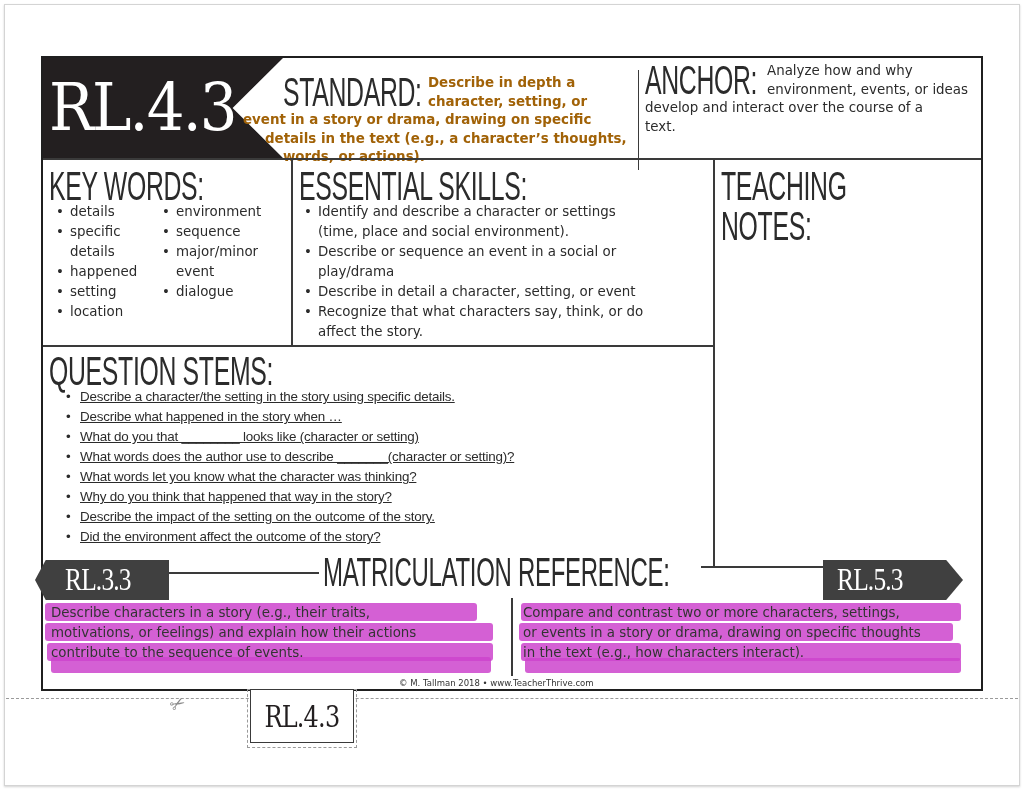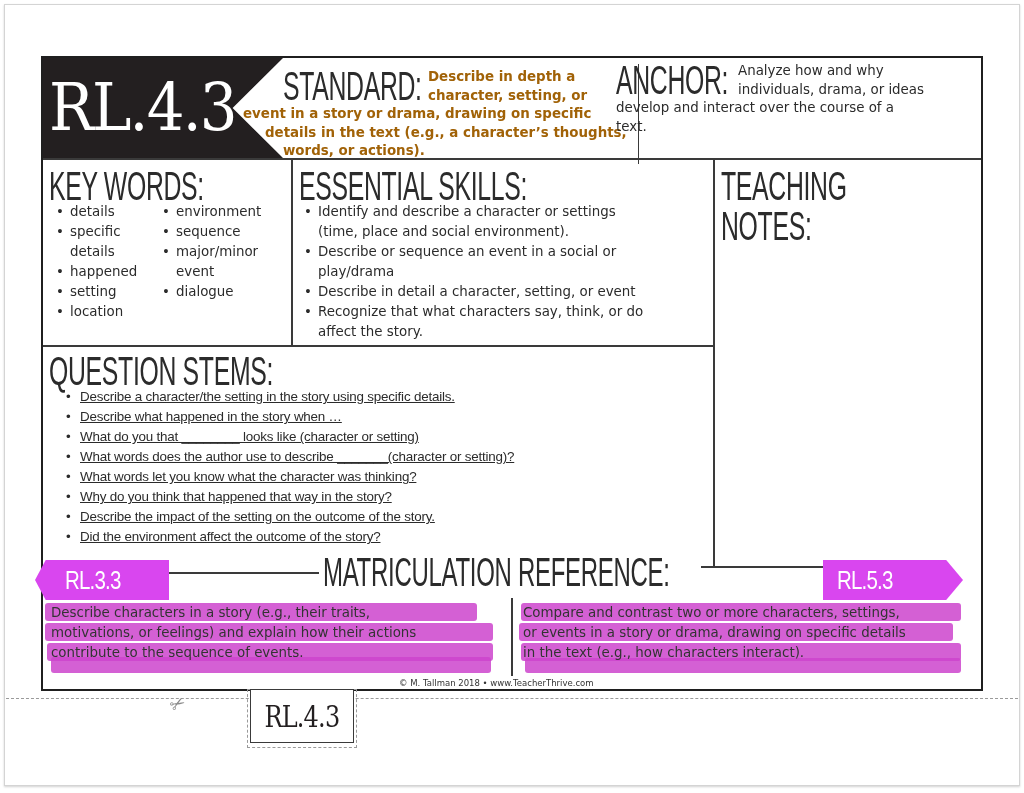--- a/index.html
+++ b/index.html
@@ -21,50 +21,50 @@
   
   .hdr-black {
     position: absolute; left: 0; top: 0; width: 240px; height: 100px; background: #231f20;
     clip-path: polygon(0 0, 100% 0, 79% 50%, 100% 100%, 0 100%);
   }
   .hdr-code {
     position: absolute; left: 6px; top: 4px; color: #ffffff;
     font-family: "DejaVu Serif", serif; font-size: 66px; line-height: 92px; letter-spacing: -2px;
     transform: scaleX(0.9); transform-origin: left top;
   }
-  .std-box { position: absolute; left: 200px; top: 6px; width: 396px; height: 100px; border-right: 1.5px solid #3a3a3a; }
+  .std-box { position: absolute; left: 200px; top: 12px; width: 396px; height: 100px; border-right: 1.5px solid #3a3a3a; }
   .std-title { position: absolute; left: 40px; top: 2px; font-size: 40px; line-height: 40px; transform: scaleX(0.62); }
   .std-text {
     position: absolute; left: 0; top: 4px; width: 392px; font-size: 13.4px; line-height: 18.5px; color: #a16207; font-weight: bold;
   }
   .std-text .l { display: block; white-space: nowrap; }
 
-  .anchor-box { position: absolute; left: 567px; top: 0; width: 342px; height: 72px; }
+  .anchor-box { position: absolute; left: 596px; top: 0; width: 342px; height: 72px; }
   .anchor-title { position: absolute; left: 6px; top: 2px; font-size: 40px; line-height: 40px; transform: scaleX(0.62); }
   .anchor-text { position: absolute; left: 6px; top: 4px; width: 332px; font-size: 13.4px; line-height: 18.5px; }
   .anchor-text .l { display: block; white-space: nowrap; }
 
   .hline { position: absolute; background: #3a3a3a; height: 1.5px; }
   .vline { position: absolute; background: #3a3a3a; width: 1.5px; }
 
   .sec-title { position: absolute; font-size: 40px; line-height: 40px; transform: scaleX(0.62); }
 
   ul.bul { list-style: none; position: absolute; font-size: 13.4px; line-height: 20px; color: #2b2b2b; }
   ul.bul li { position: relative; padding-left: 17px; white-space: nowrap; }
   ul.bul li::before { content: "•"; position: absolute; left: 3px; top: 0; }
 
   .notes-title { position: absolute; left: 678px; top: 108px; font-size: 40px; line-height: 40px; transform: scaleX(0.62); }
 
   .qs-list { font-family: "Liberation Sans", sans-serif; font-size: 14.3px; line-height: 20px; letter-spacing: -0.2px; text-decoration: underline; }
 
   
   .mat-title { position: absolute; left: 280px; top: 494px; font-size: 40px; line-height: 40px; transform: scaleX(0.6); white-space: nowrap; }
   .tag {
-    position: absolute; height: 40px; background: #d946ef; color: #fff;
-    font-family: Liberation Sans, sans-serif; font-size: 25px; line-height: 40px; letter-spacing: -1px;
+    position: absolute; height: 40px; background: #404040; color: #fff;
+    font-family: Liberation Serif, serif; font-size: 31px; line-height: 40px; letter-spacing: -1px;
   }
   .tag span { display: inline-block; transform: scaleX(0.82); transform-origin: left top; }
   .tag-left { left: -8px; top: 502px; width: 134px; padding-left: 30px; clip-path: polygon(0 50%, 8% 0, 100% 0, 100% 100%, 8% 100%); }
   .tag-right { left: 780px; top: 502px; width: 140px; padding-left: 14px; clip-path: polygon(0 0, 88% 0, 100% 50%, 88% 100%, 0 100%); }
 
   .hl { position: absolute; background: #cc44cc; opacity: 0.85; border-radius: 3px; }
   .mat-text { position: absolute; font-size: 13.4px; line-height: 20px; color: #333; }
   .mat-text .l { display: block; white-space: nowrap; }
 
   .copyright { position: absolute; left: 356px; top: 620px; font-size: 8.5px; line-height: 10px; color: #333; white-space: nowrap; }
@@ -96,21 +96,21 @@
       <span class="l" style="padding-left:0px">event in a story or drama, drawing on specific</span>
       <span class="l" style="padding-left:22px">details in the text (e.g., a character’s thoughts,</span>
       <span class="l" style="padding-left:40px">words, or actions).</span>
     </div>
   </div>
 
   <div class="anchor-box">
     <div class="thin anchor-title">ANCHOR:</div>
     <div class="anchor-text">
       <span class="l" style="padding-left:122px">Analyze how and why</span>
-      <span class="l" style="padding-left:122px">individuals, drama, or ideas</span>
+      <span class="l" style="padding-left:122px">environment, events, or ideas</span>
       <span class="l">develop and interact over the course of a</span>
       <span class="l">text.</span>
     </div>
   </div>
 
   <div class="hline" style="left:0; top:100px; width:938px;"></div>
   <div class="vline" style="left:248px; top:100px; height:187px;"></div>
   <div class="vline" style="left:670px; top:100px; height:391px;"></div>
   <div class="hline" style="left:0; top:287px; width:670px;"></div>
 
@@ -174,21 +174,21 @@
     <span class="l">motivations, or feelings) and explain how their actions</span>
     <span class="l">contribute to the sequence of events.</span>
   </div>
 
   <div class="hl" style="left:478px; top:545px; width:440px; height:18px;"></div>
   <div class="hl" style="left:476px; top:565px; width:434px; height:18px;"></div>
   <div class="hl" style="left:478px; top:585px; width:440px; height:18px;"></div>
   <div class="hl" style="left:482px; top:600px; width:436px; height:15px;"></div>
   <div class="mat-text" style="left:480px; top:545px;">
     <span class="l">Compare and contrast two or more characters, settings,</span>
-    <span class="l">or events in a story or drama, drawing on specific details</span>
+    <span class="l">or events in a story or drama, drawing on specific thoughts</span>
     <span class="l">in the text (e.g., how characters interact).</span>
   </div>
 
   <div class="copyright">© M. Tallman 2018 • www.TeacherThrive.com</div>
 </div>
 
 <div class="cutline"></div>
 <div class="scissors">✂</div>
 <div class="tab-outer"></div>
 <div class="tab-inner"><span>RL.4.3</span></div>

